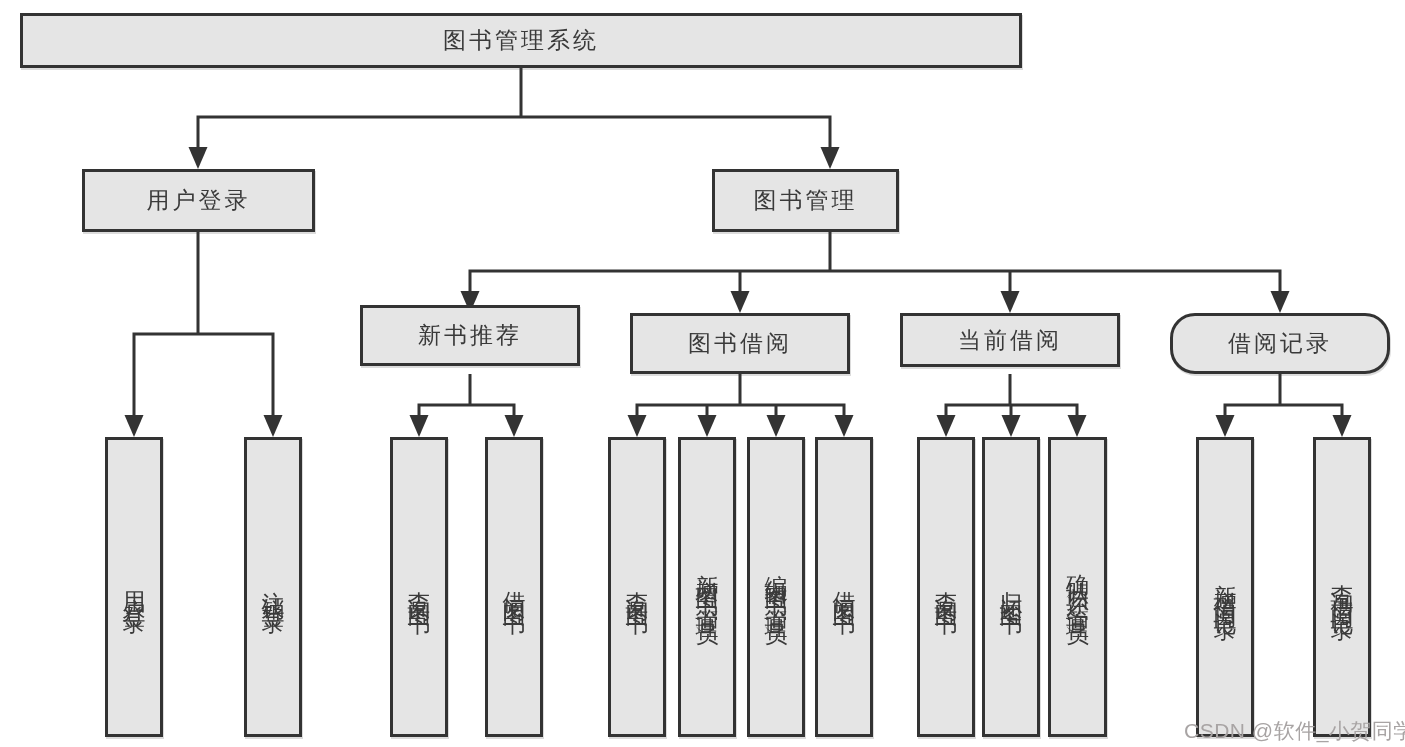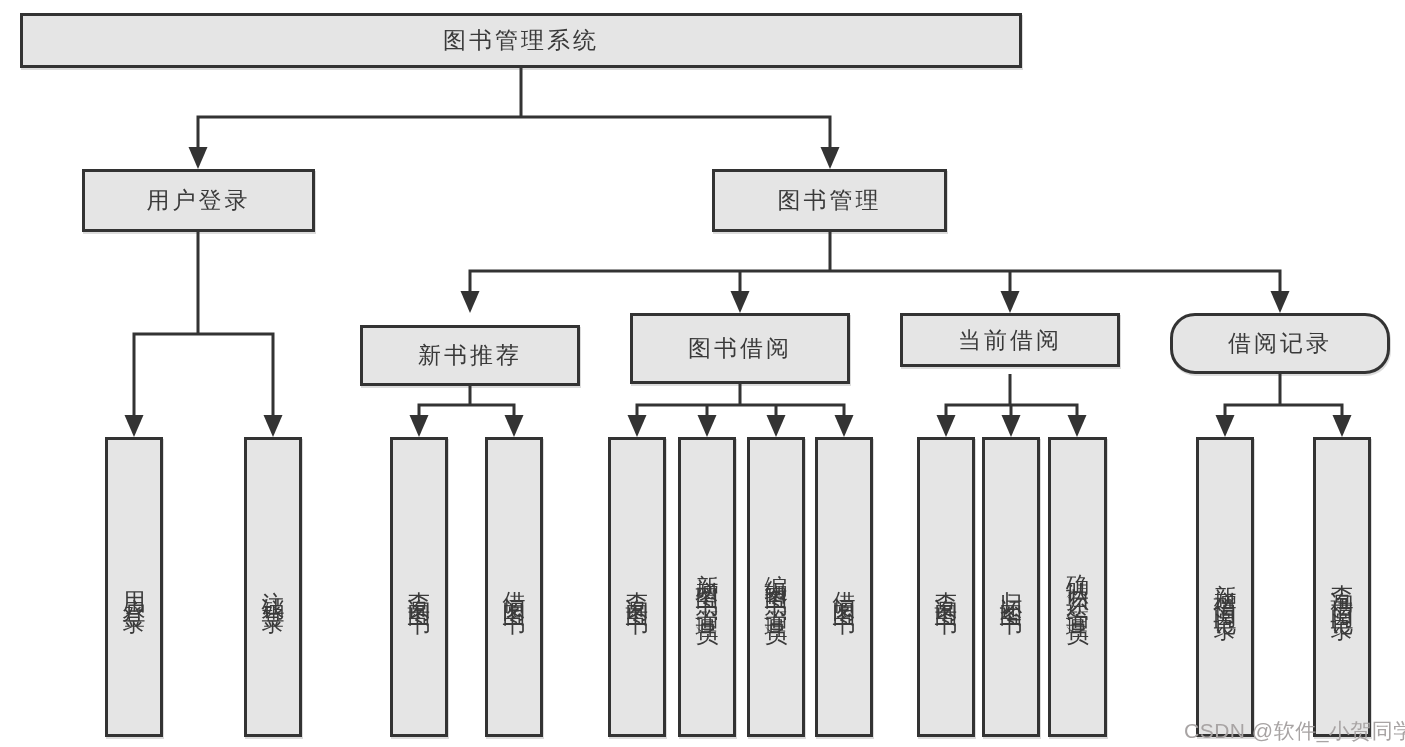--- a/index.html
+++ b/index.html
@@ -109,28 +109,28 @@
     </g>
   </svg>
 
   <div class="node h" style="left:20px; top:13px; width:1002px; height:55px;">
     <span>图书管理系统</span>
   </div>
 
   <div class="node h" style="left:82px; top:169px; width:233px; height:63px;">
     <span>用户登录</span>
   </div>
-  <div class="node h" style="left:712px; top:169px; width:235px; height:63px;">
+  <div class="node h" style="left:712px; top:169px; width:187px; height:63px;">
     <span>图书管理</span>
   </div>
 
-  <div class="node h" style="left:360px; top:325px; width:220px; height:61px;">
+  <div class="node h" style="left:360px; top:305px; width:220px; height:61px;">
     <span>新书推荐</span>
   </div>
-  <div class="node h" style="left:630px; top:313px; width:220px; height:71px;">
+  <div class="node h" style="left:630px; top:313px; width:220px; height:61px;">
     <span>图书借阅</span>
   </div>
   <div class="node h" style="left:900px; top:313px; width:220px; height:54px;">
     <span>当前借阅</span>
   </div>
   <div class="node h" style="left:1170px; top:313px; width:220px; height:61px;border-radius:25px;">
     <span>借阅记录</span>
   </div>
 
   <div class="node leaf" style="left:105px; top:437px; width:58px; height:300px;">

